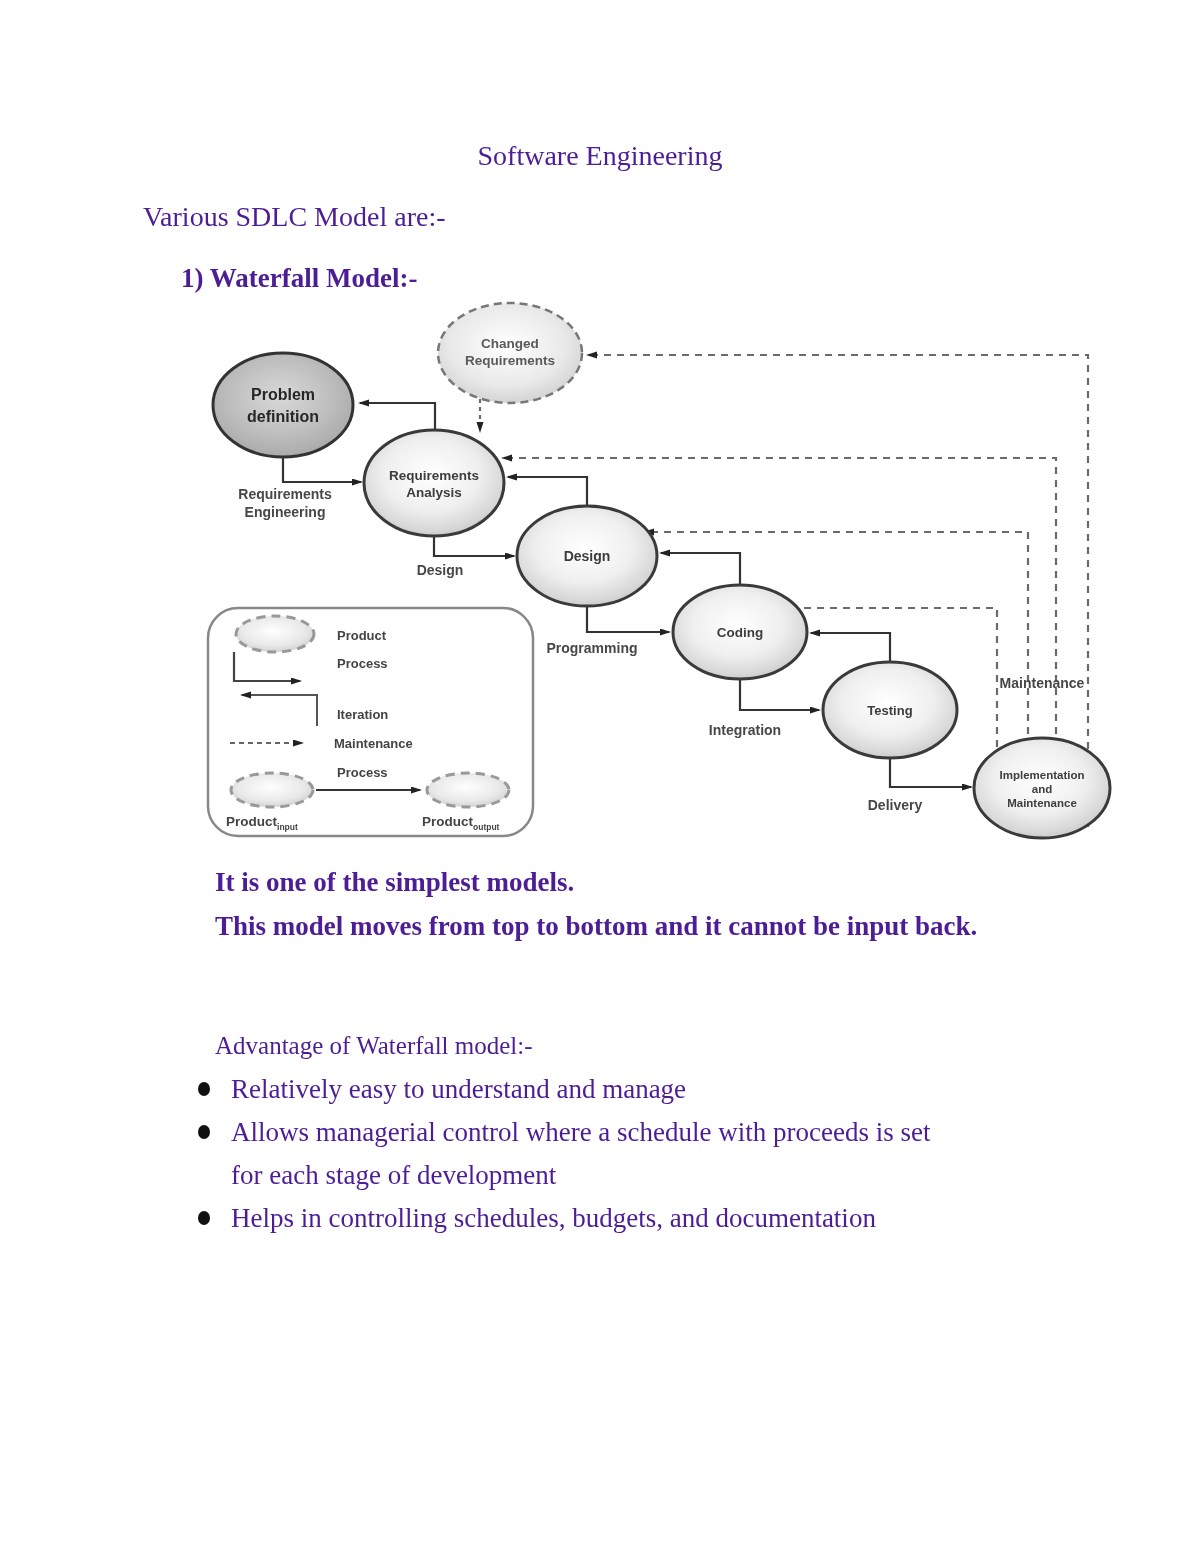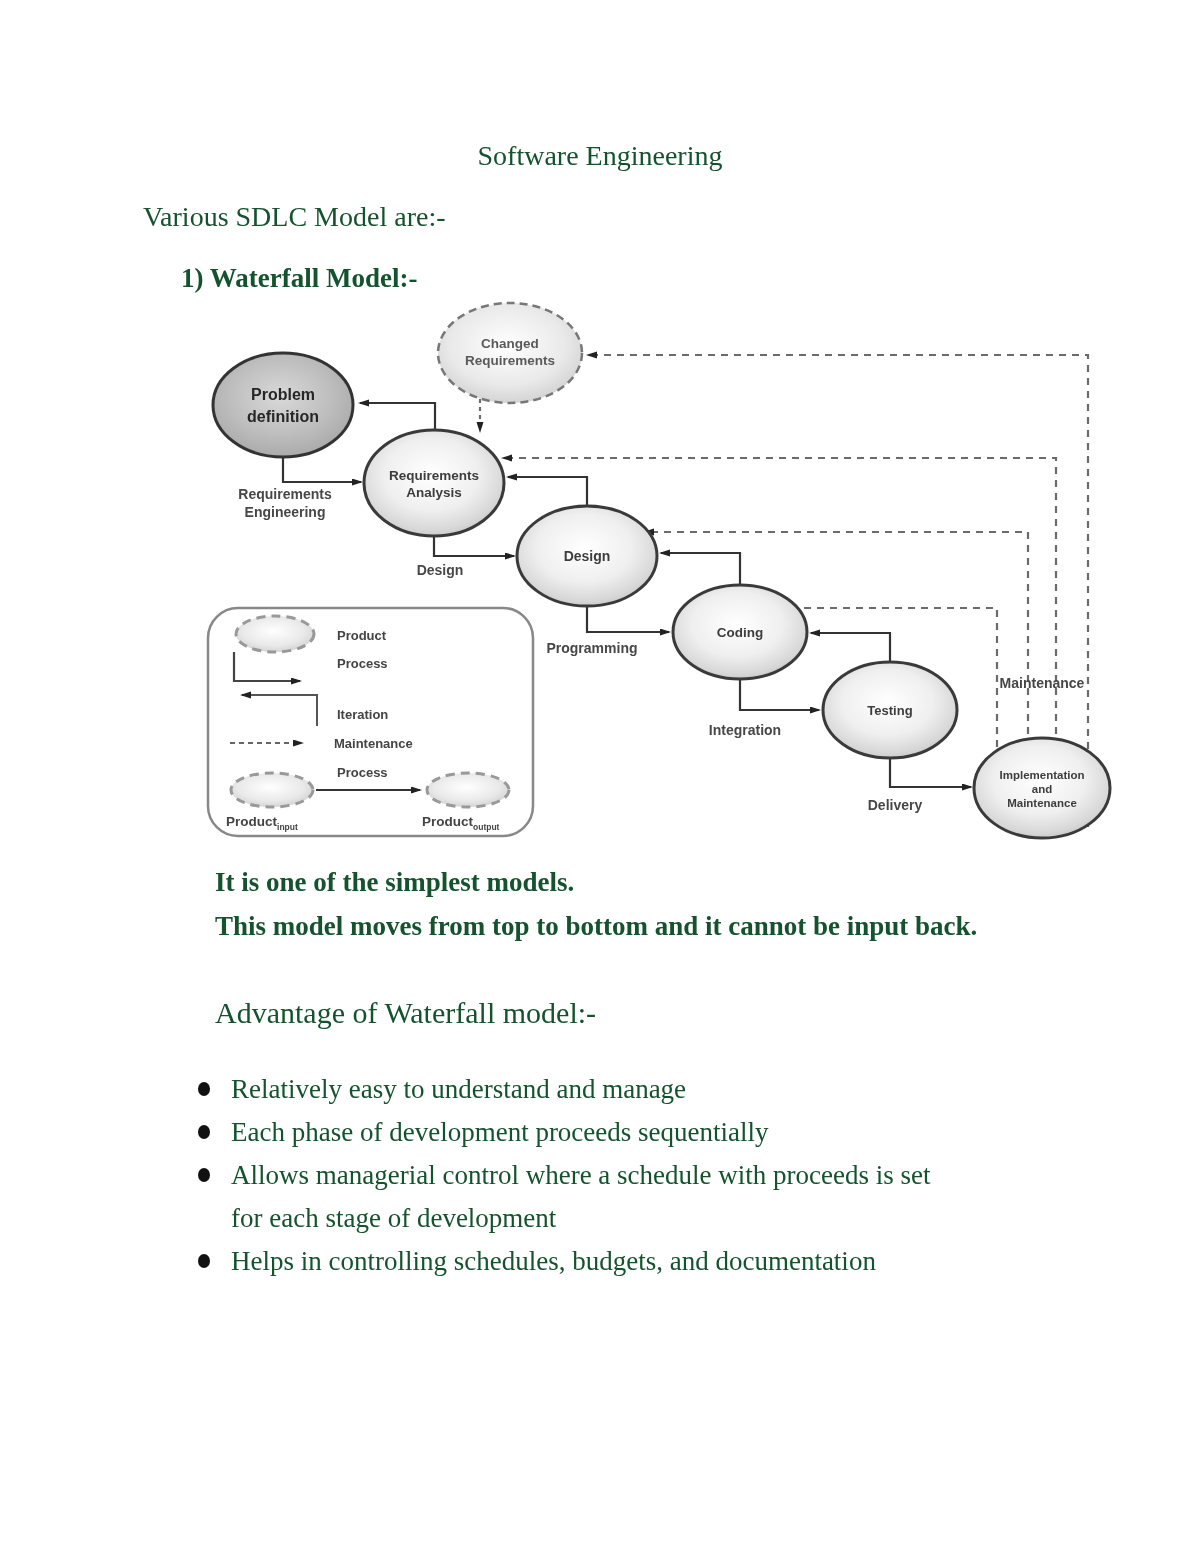--- a/index.html
+++ b/index.html
@@ -3,21 +3,21 @@
 <meta charset="utf-8">
 <style>
   * { margin: 0; padding: 0; box-sizing: border-box; }
   html, body { background: #ffffff; }
   .page {
     position: relative;
     width: 1200px;
     height: 1552px;
     background: #ffffff;
     font-family: "Liberation Serif", serif;
-    color: #14532d;
+    color: #4c1d95;
     overflow: hidden;
   }
   .title {
     position: absolute;
     top: 140px; left: 0; width: 1200px;
     text-align: center;
     font-size: 28px;
   }
   .subtitle {
     position: absolute;
@@ -40,22 +40,22 @@
   }
   .para {
     position: absolute;
     top: 860px; left: 215px;
     font-size: 27px;
     line-height: 44px;
     font-weight: bold;
   }
   .adv-heading {
     position: absolute;
-    top: 996px; left: 215px;
-    font-size: 30px;
+    top: 1032px; left: 215px;
+    font-size: 25px;
   }
   .bullets {
     position: absolute;
     top: 1068px; left: 198px;
     width: 890px;
     list-style: none;
     font-size: 27px;
     line-height: 43px;
   }
   .bullets li {
@@ -202,23 +202,20 @@
     <div>This model moves from top to bottom and it cannot be input back.</div>
   </div>
 
   <div class="adv-heading">Advantage of Waterfall model:-</div>
 
   <ul class="bullets">
     <li>
       <div>Relatively easy to understand and manage</div>
     </li>
     <li>
-      <div>Each phase of development proceeds sequentially</div>
-    </li>
-    <li>
       <div>Allows managerial control where a schedule with proceeds is set</div>
       <div>for each stage of development</div>
     </li>
     <li>
       <div>Helps in controlling schedules, budgets, and documentation</div>
     </li>
   </ul>
 
 </div>
 

